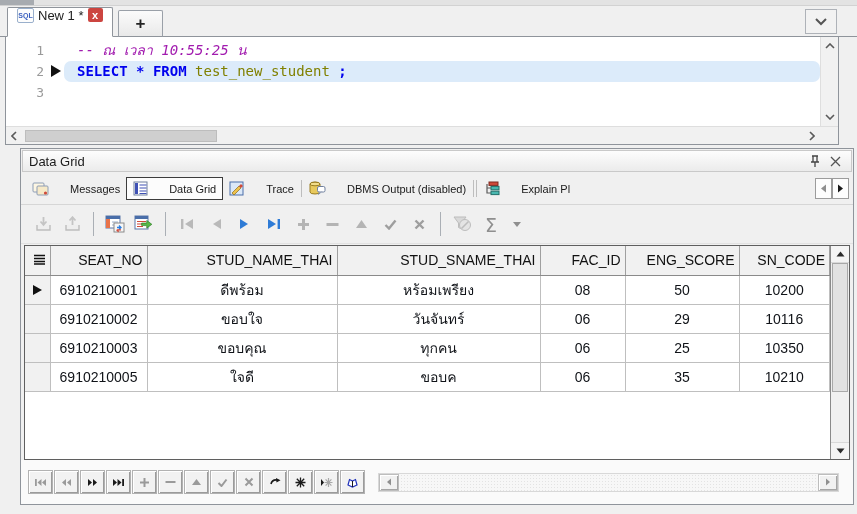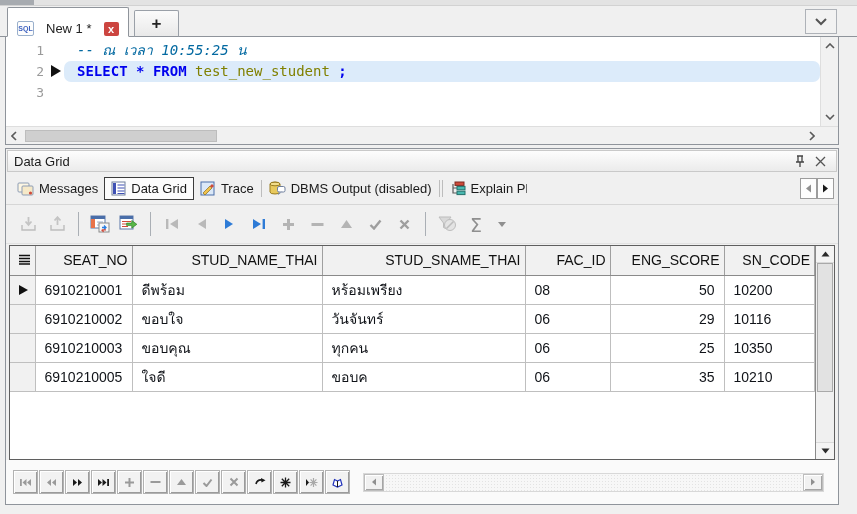--- a/index.html
+++ b/index.html
@@ -8,69 +8,69 @@
     width:857px; height:514px; position:relative; overflow:hidden;
     background:#f0f0f0; font-family:"Liberation Sans", sans-serif; color:#1a1a1a;
   }
   
   .top-strip { height:6px; background:#e3e3e3; border-bottom:1px solid #d2d2d2; position:relative; }
   .top-strip .nub { position:absolute; left:0; top:0; width:34px; height:5px; background:#a7abb0; }
   
   .tabbar { height:31px; position:relative; display:flex; align-items:flex-end; padding-left:7px; border-bottom:1px solid #8f949b; background:#f0f0f0; }
   .tab-active {
     height:30px; margin-bottom:-1px; background:#fff; border:1px solid #8f949b; border-bottom:1px solid #fff;
-    border-radius:2px 2px 0 0; display:flex; align-items:flex-end; gap:12px; padding:0 9px; z-index:2;
+    border-radius:2px 2px 0 0; display:flex; align-items:flex-start; gap:4px; padding:0 9px; z-index:2;
   }
   .sql-icon { width:17px; height:15px; background:#fdfdfd; border:1px solid #9ab0cc; border-radius:2px;
     font-size:7px; font-weight:bold; color:#3a5fbf; display:grid; place-items:center; letter-spacing:0; }
   .tab-label { font-size:13px; color:#222; }
   .tab-close { width:15px; height:14px; background:#cc4540; border-radius:2px; color:#fff; font-size:11px;
     font-weight:bold; display:grid; place-items:center; line-height:1; }
   .tab-new { height:27px; margin-left:5px; margin-bottom:-1px; padding:0 17px; display:grid; place-items:center;
     background:linear-gradient(#fbfbfb,#e9e9e9); border:1px solid #9aa0a8; border-bottom:1px solid #8f949b;
     border-radius:2px 2px 0 0; font-size:17px; font-weight:bold; color:#222; }
   .tab-dropdown { position:absolute; right:20px; top:3px; width:32px; height:25px; background:#f2f2f2;
     border:1px solid #aeb2b8; display:grid; place-items:center; }
   
   .editor-frame { margin-left:5px; width:834px; height:108px; border:1px solid #8f949b; border-top:none; background:#fff; display:flex; flex-direction:column; }
   .editor-body { flex:1; display:flex; }
   .gutter { width:58px; padding-top:3px; font-family:"DejaVu Sans Mono", monospace; }
   .gutter-row { height:21px; display:flex; align-items:center; justify-content:flex-end; padding-right:20px; font-size:13px; color:#9a9a9a; position:relative; }
   .row-marker { position:absolute; right:3px; top:4px; width:0; height:0; border-left:10px solid #111; border-top:6px solid transparent; border-bottom:6px solid transparent; }
   .code { flex:1; padding-top:3px; font-family:"DejaVu Sans Mono", monospace; font-size:14px; overflow:hidden; }
   .code-row { height:21px; line-height:21px; padding-left:13px; white-space:pre; }
   .code-row.active { background:#dcebfa;border-radius:7px; }
-  .tok-comment { color:#0369a1; font-style:italic; }
+  .tok-comment { color:#a21caf; font-style:italic; }
   .tok-kw { color:#0000ee; font-weight:bold; }
   .tok-ident { color:#808000; }
   .editor-vscroll { width:18px; background:#f1f1f1; border-left:1px solid #dedede; display:flex; flex-direction:column; justify-content:space-between; align-items:center; padding:2px 0; }
   .editor-hscroll { height:18px; border-top:1px solid #dedede; background:#f1f1f1; display:flex; align-items:center; }
   .h-thumb { width:192px; height:12px; margin-left:3px; background:#cfcfcf; border:1px solid #bdbdbd; }
   .scroll-arrow { width:16px; height:14px; display:grid; place-items:center; }
   .spacer { flex:1; }
   
-  .panel { margin:3px 0 0 5px; width:834px; height:357px; border:1px solid #8f949b; background:#f0f0f0; display:flex; flex-direction:column; }
+  .panel { margin:3px 0 0 20px; width:834px; height:357px; border:1px solid #8f949b; background:#f0f0f0; display:flex; flex-direction:column; }
   .panel-title { height:22px; background:linear-gradient(#fdfdfd,#ebebeb); border:1px solid #c9c9c9; margin:1px; display:flex; align-items:center; padding:0 6px; font-size:13px; }
   .panel-tabs { height:31px; display:flex; align-items:center; padding-left:5px; position:relative; }
-  .ptab { display:flex; align-items:center; gap:5px; padding:3px 6px; font-size:13px; white-space:nowrap; }
+  .ptab { display:flex; align-items:center; gap:21px; padding:3px 6px; font-size:11px; white-space:nowrap; }
   .ptab.selected { border:1px solid #3c3c3c; background:#fcfcfc; }
   .ptab-sep { width:1px; height:17px; background:#bdbdbd; margin:0 1px; }
   .ptab.clip .ptab-text { max-width:56px; overflow:hidden; }
   .tabscroll { position:absolute; right:4px; top:5px; display:flex; }
   .tabscroll .tsbtn { width:17px; height:21px; border:1px solid #9c9c9c; background:#fdfdfd; display:grid; place-items:center; }
   .panel-toolbar { height:40px; display:flex; align-items:center; gap:9px; padding-left:12px; border-top:1px solid #d6d6d6; border-bottom:1px solid #e2e2e2; }
   .tb-sep { width:1px; height:24px; background:#aaafb5; margin:0 2px; }
   .tb-ico { display:grid; place-items:center; width:20px; height:20px; }
   .sigma { font-size:19px; color:#8f8f8f; font-family:"DejaVu Sans", sans-serif; }
   .dd-caret { width:0; height:0; border-left:4px solid transparent; border-right:4px solid transparent; border-top:5px solid #8f8f8f; margin-left:3px; }
   
   .grid-wrap { flex:1; margin:1px 3px 0 3px; border:1px solid #5f5f5f; background:#fff; display:flex; overflow:hidden; }
   table.grid { border-collapse:collapse; table-layout:fixed; flex:1; align-self:flex-start; width:806px; }
   table.grid th { background:#f1f1f1; border-right:1px solid #9f9f9f; border-bottom:1px solid #8a8a8a; height:29px; font-size:14px; font-weight:normal; color:#111; text-align:right; padding:0 4px; overflow:hidden; white-space:nowrap; }
-  table.grid td { border-right:1px solid #bfbfbf; border-bottom:1px solid #bfbfbf; height:29px; font-size:14px; padding:0 9px; overflow:hidden; white-space:nowrap; color:#101318; }
+  table.grid td { border-right:1px solid #bfbfbf; border-bottom:1px solid #bfbfbf; height:29px; font-size:14px; padding:0 2px; overflow:hidden; white-space:nowrap; color:#101318;text-align:center; }
   td.ind, th.ind { background:#f1f1f1; border-right:1px solid #9f9f9f; padding:0; }
   td.num { text-align:right; padding-right:7px; }
   .cur-arrow { width:0; height:0; border-left:9px solid #111; border-top:5.5px solid transparent; border-bottom:5.5px solid transparent; margin:0 auto; }
   .grid-vscroll { width:19px; background:#f0f0f0; border-left:1px solid #8a8a8a; display:flex; flex-direction:column; }
   .vs-btn { height:17px; display:grid; place-items:center; background:#f4f4f4; border-bottom:1px solid #d9d9d9; }
   .vs-btn.bottom { border-bottom:none; border-top:1px solid #d9d9d9; }
   .vs-track { flex:1; position:relative; }
   .vs-thumb { position:absolute; left:1px; right:1px; top:0; height:72%; background:#e2e2e2; border:1px solid #a9a9a9; }
   
   .navigator { height:44px; display:flex; align-items:center; padding-left:7px; background:#fafafa; }

